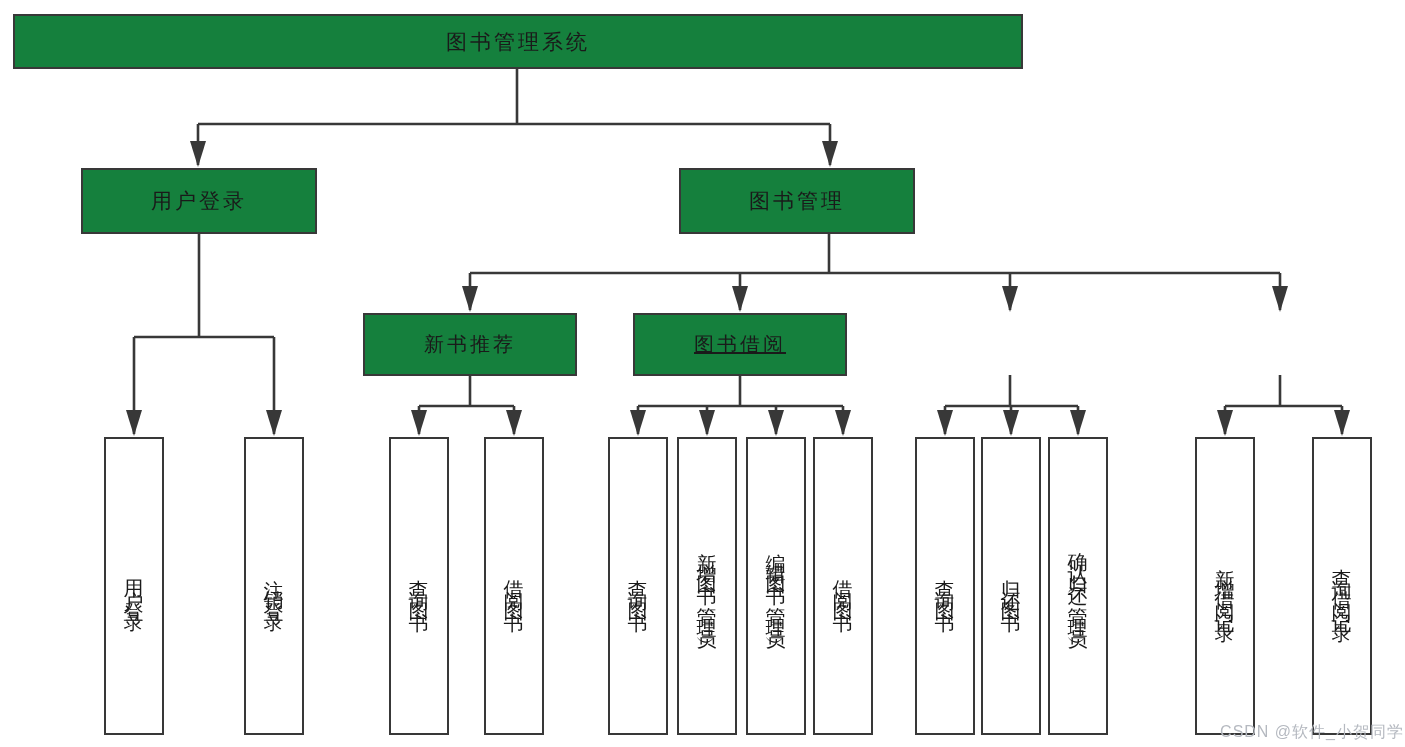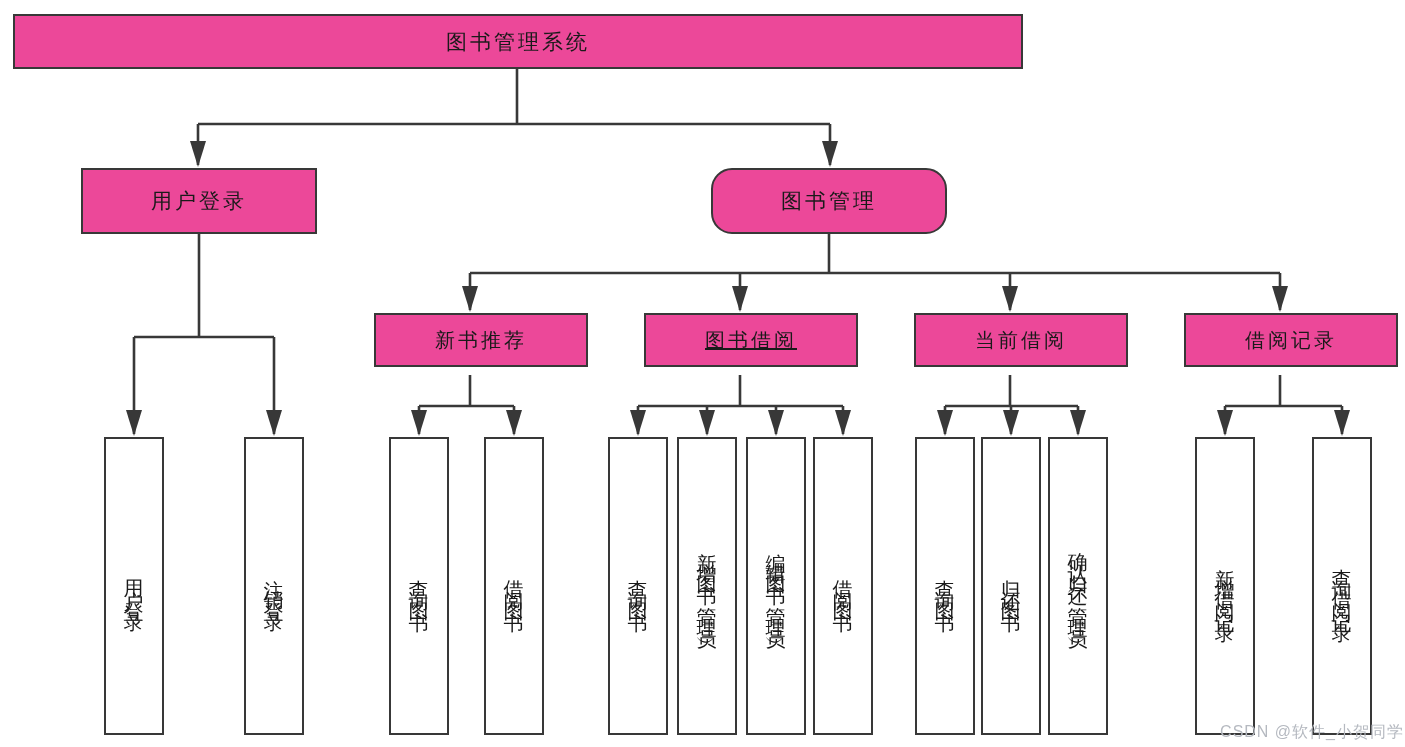--- a/index.html
+++ b/index.html
@@ -16,34 +16,34 @@
 
   .connectors {
     position: absolute;
     left: 0; top: 0;
     width: 1405px; height: 747px;
     pointer-events: none;
   }
 
   .node {
     position: absolute;
-    background: #ec4899;
+    background: #15803d;
     border: 2.5px solid #383838;
     display: flex;
     align-items: center;
     justify-content: center;
     font-size: 21px;
     color: #1a1a1a;
     letter-spacing: 3px;
     white-space: nowrap;
   }
 
   .node.root    { left: 13px;  top: 14px;  width: 1010px; height: 55px; }
   .node.lvl2    { top: 168px; height: 66px; width: 236px; }
-  .node.lvl3    { top: 313px; height: 54px; width: 214px; font-size: 20px; margin-left: 11px; }
+  .node.lvl3    { top: 313px; height: 63px; width: 214px; font-size: 20px; }
 
   .leaf {
     position: absolute;
     top: 437px;
     width: 60px;
     height: 298px;
     background: #ffffff;
     border: 2.5px solid #383838;
     display: flex;
     align-items: center;
@@ -107,26 +107,24 @@
     <line x1="945" y1="406" x2="945" y2="434" stroke="#383838" stroke-width="2.6" marker-end="url(#arrowhead)"></line>
     <line x1="1011" y1="406" x2="1011" y2="434" stroke="#383838" stroke-width="2.6" marker-end="url(#arrowhead)"></line>
     <line x1="1078" y1="406" x2="1078" y2="434" stroke="#383838" stroke-width="2.6" marker-end="url(#arrowhead)"></line>
     <line x1="1225" y1="406" x2="1225" y2="434" stroke="#383838" stroke-width="2.6" marker-end="url(#arrowhead)"></line>
     <line x1="1342" y1="406" x2="1342" y2="434" stroke="#383838" stroke-width="2.6" marker-end="url(#arrowhead)"></line>
   </svg>
 
   <div class="node root">图书管理系统</div>
 
   <div class="node lvl2" style="left:81px;">用户登录</div>
-  <div class="node lvl2" style="left:711px;border-radius:21px;">图书管理</div>
+  <div class="node lvl2" style="left:679px;">图书管理</div>
 
   <div class="node lvl3" style="left:363px;">新书推荐</div>
   <div class="node lvl3" style="left:633px;text-decoration:underline;">图书借阅</div>
-  <div class="node lvl3" style="left:903px;">当前借阅</div>
-  <div class="node lvl3" style="left:1173px;">借阅记录</div>
 
   <div class="leaf" style="left:104px;">
     <span class="vtext">用户登录</span>
   </div>
   <div class="leaf" style="left:244px;">
     <span class="vtext">注销登录</span>
   </div>
 
   <div class="leaf" style="left:389px;">
     <span class="vtext">查询图书</span>

